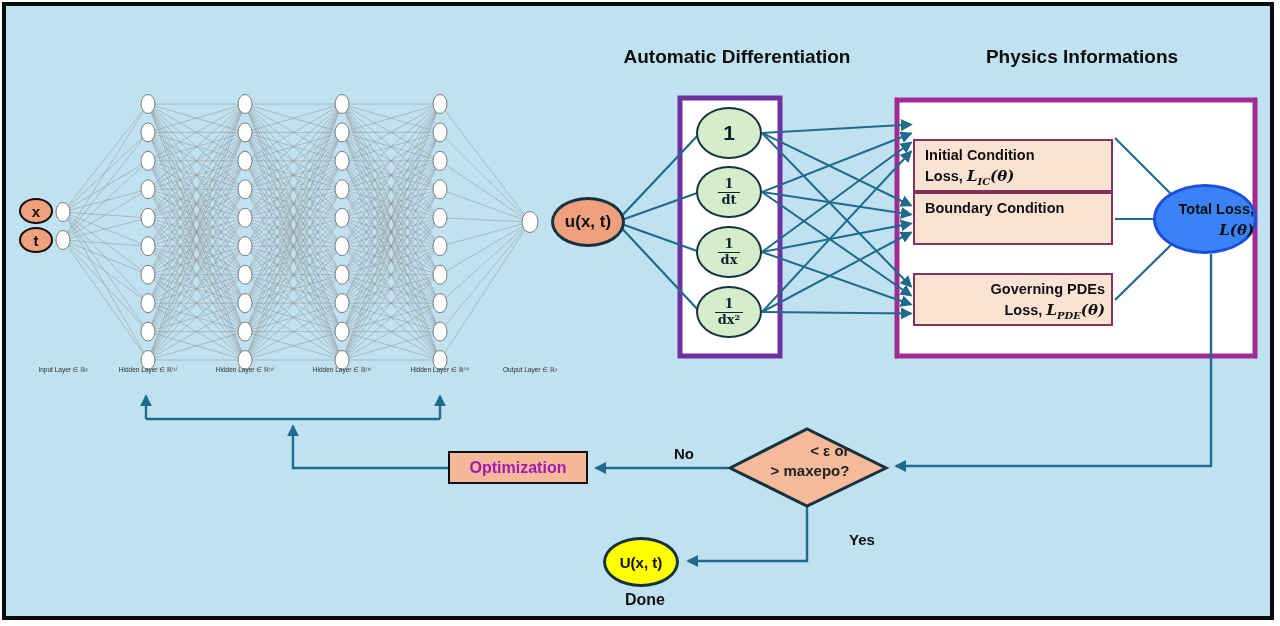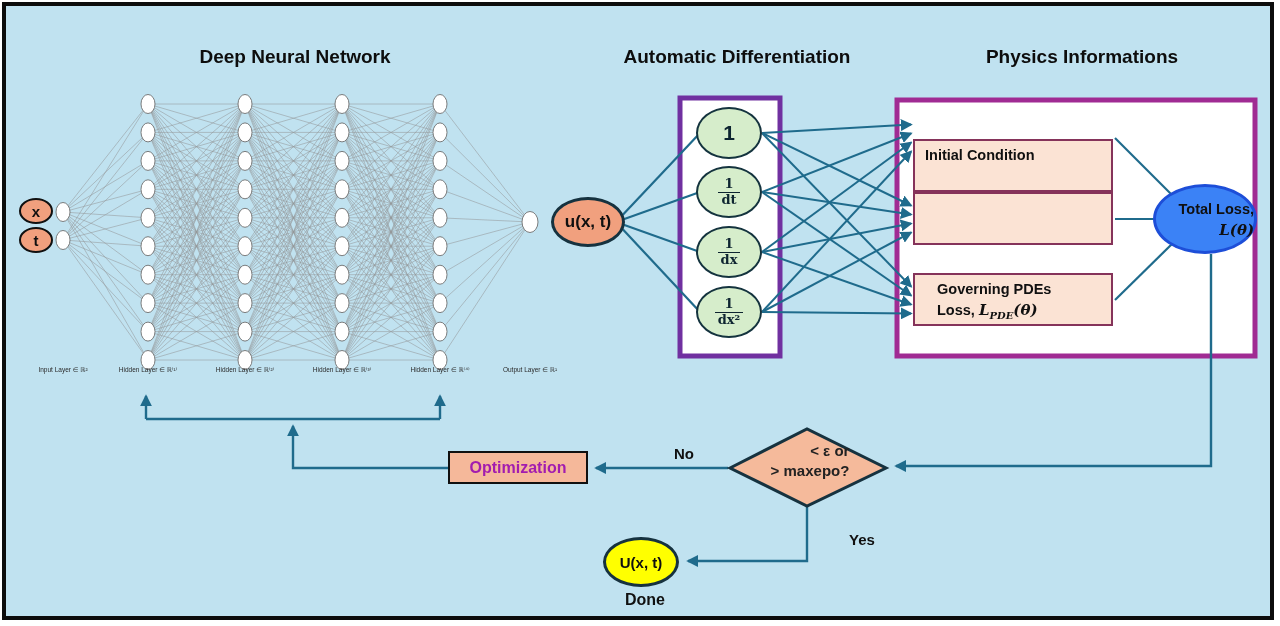--- a/index.html
+++ b/index.html
@@ -14,21 +14,21 @@
            display:flex;align-items:center;justify-content:center;font-weight:bold;font-size:15px;color:#101010;box-sizing:border-box;}
   .u-node{width:74px;height:50px;border-radius:50%;background:#F1A07E;border:3px solid #16323F;
           display:flex;align-items:center;justify-content:center;font-weight:bold;font-size:17px;color:#101010;box-sizing:border-box;white-space:nowrap;}
   .gnode{width:66px;height:52px;border-radius:50%;background:#D6EDCB;border:2.5px solid #14333E;
          display:flex;align-items:center;justify-content:center;box-sizing:border-box;color:#0d2430;}
   .gone{font-weight:bold;font-size:21px;}
   .frac{display:inline-block;text-align:center;font-family:"DejaVu Serif",serif;font-weight:bold;font-size:13px;line-height:1.15;}
   .frac .den{display:block;border-top:1.8px solid #0d2430;padding:0 3px;}
   .loss{width:200px;height:53px;background:#FBE3D4;border:2.5px solid #85335A;box-sizing:border-box;
         font-weight:bold;font-size:14.5px;color:#101010;padding:4px 6px 0 10px;line-height:1.45;}
-  .loss.centered{text-align:left;padding-left:22px;}
+  .loss.centered{text-align:right;padding-left:22px;}
   .mvar{font-family:"DejaVu Serif",serif;font-style:italic;font-weight:bold;font-size:15px;}
   .loss sub,.tot sub{font-family:"DejaVu Serif",serif;font-style:italic;font-weight:bold;font-size:10px;}
   .margs{font-family:"DejaVu Serif",serif;font-style:italic;font-weight:bold;font-size:15px;}
   .tot{width:104px;height:70px;border-radius:50%;background:#3b82f6;border:3px solid #1d4ed8;box-sizing:border-box;
        text-align:right;font-weight:bold;font-size:14.5px;color:#101010;padding-top:13px;line-height:1.35;}
   .optbox{width:140px;height:33px;background:#F5B89A;border:2.5px solid #101010;box-sizing:border-box;
           display:flex;align-items:center;justify-content:center;font-weight:bold;font-size:16px;color:#a21caf;}
   .dectxt{text-align:right;font-weight:bold;font-size:15px;color:#222222;line-height:1.35;white-space:nowrap;}
   .flowlbl{font-weight:bold;font-size:15px;color:#101010;white-space:nowrap;}
   .ynode{width:76px;height:50px;border-radius:50%;background:#FFFF00;border:3px solid #16323F;
@@ -455,21 +455,20 @@
           <line x1="728" y1="468" x2="596" y2="468" marker-end="url(#arw)"></line>
           <polyline points="448,468 293,468 293,426" marker-end="url(#arw)"></polyline>
           <line x1="146" y1="419" x2="440" y2="419"></line>
           <line x1="146" y1="419" x2="146" y2="396" marker-end="url(#arw)"></line>
           <line x1="440" y1="419" x2="440" y2="396" marker-end="url(#arw)"></line>
           <polyline points="807,506 807,561 688,561" marker-end="url(#arw)"></polyline>
         </g>
         <polygon points="730,468 807,429 886,468 807,506" fill="#F5BA9B" stroke="#16323F" stroke-width="3"></polygon>
       </svg></div>
 
-  <div class="abs ctr title" style="left:295px;top:46px;">Deep Neural Network</div>
   <div class="abs ctr title" style="left:1082px;top:46px;">Physics Informations</div>
   <div class="abs ctr title" style="left:737px;top:46px;">Automatic Differentiation</div>
 
   <div class="abs io-node" style="left:19px;top:198px;">x</div>
   <div class="abs io-node" style="left:19px;top:227px;">t</div>
   <div class="abs u-node" style="left:551px;top:197px;">u(x, t)</div>
 
   <div class="abs ctr laylbl" style="left:63px;top:366px;">Input Layer ∈ ℝ²</div>
   <div class="abs ctr laylbl" style="left:148px;top:366px;">Hidden Layer ∈ ℝ⁽¹⁾</div>
   <div class="abs ctr laylbl" style="left:245px;top:366px;">Hidden Layer ∈ ℝ⁽²⁾</div>
@@ -485,22 +484,24 @@
   </div>
   <div class="abs gnode" style="left:696px;top:226px;">
     <span class="frac"><span class="num">1</span><span class="den">dx</span></span>
   </div>
   <div class="abs gnode" style="left:696px;top:286px;">
     <span class="frac"><span class="num">1</span><span class="den">dx²</span></span>
   </div>
 
   <div class="abs loss" style="left:913px;top:111px;margin-top:28px;">
     <div>Initial Condition</div>
+    <div><span>Loss, </span><span class="mvar">L</span><sub>IC</sub><span class="margs">(θ)</span></div>
   </div>
   <div class="abs loss" style="left:913px;top:192px;">
+    <div>Boundary Condition</div>
   </div>
   <div class="abs loss centered" style="left:913px;top:273px;">
     <div>Governing PDEs</div>
     <div><span>Loss, </span><span class="mvar">L</span><sub>PDE</sub><span class="margs">(θ)</span></div>
   </div>
 
   <div class="abs tot" style="left:1153px;top:184px;">
     <div>Total Loss,</div>
     <div><span class="mvar">L</span><span class="margs">(θ)</span></div>
   </div>

